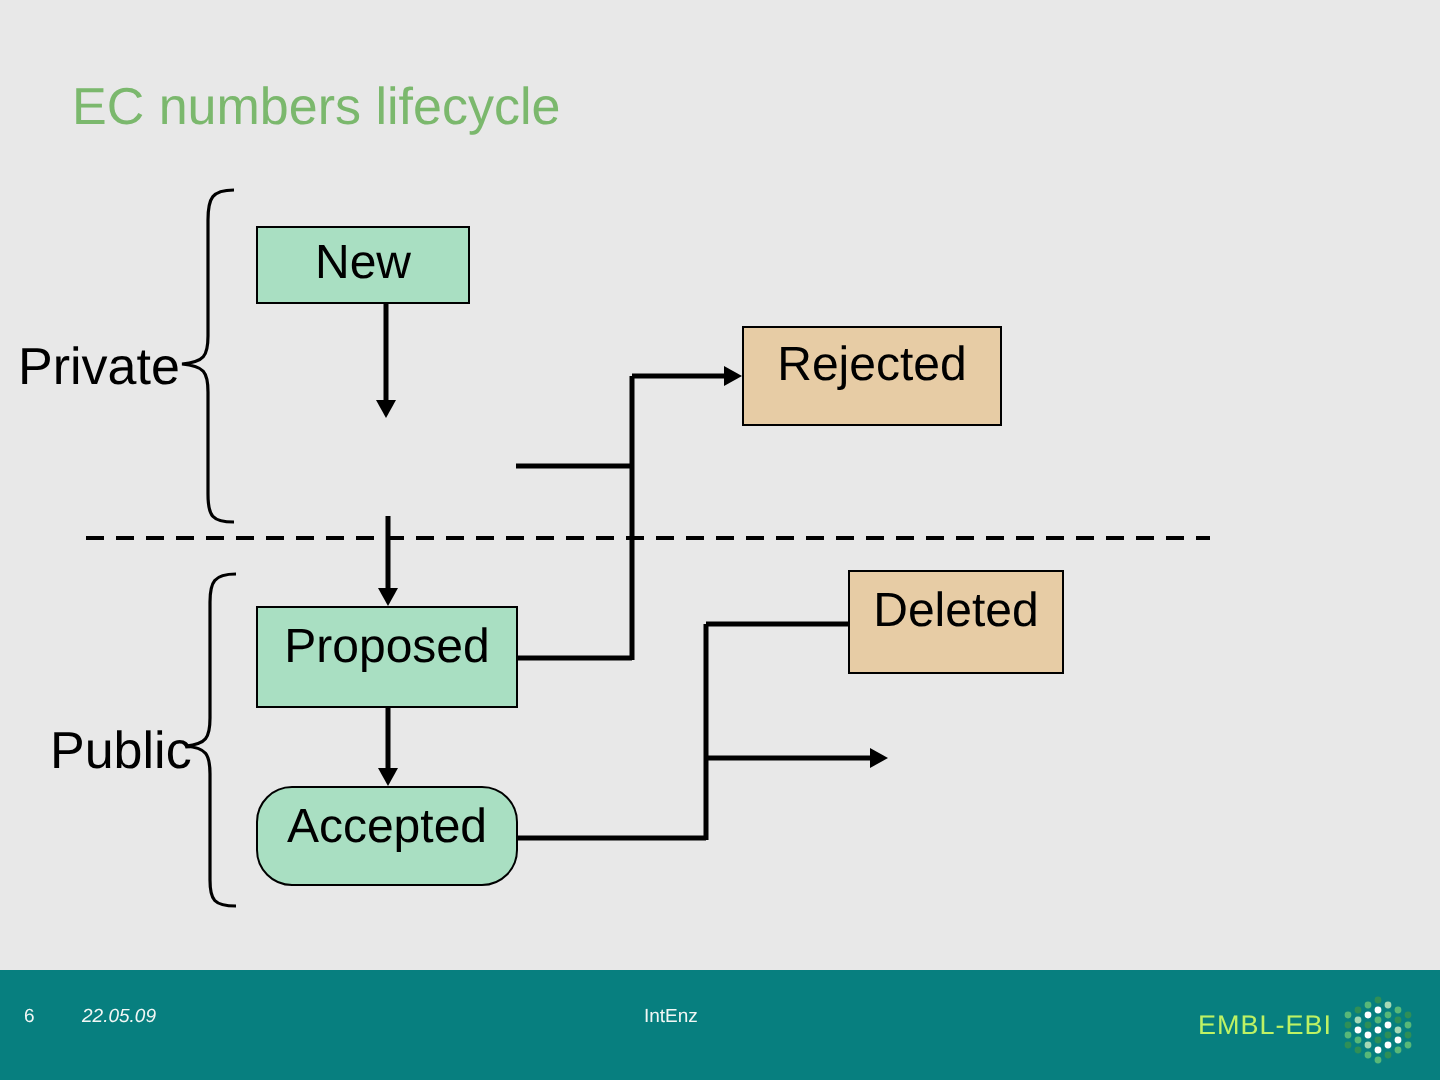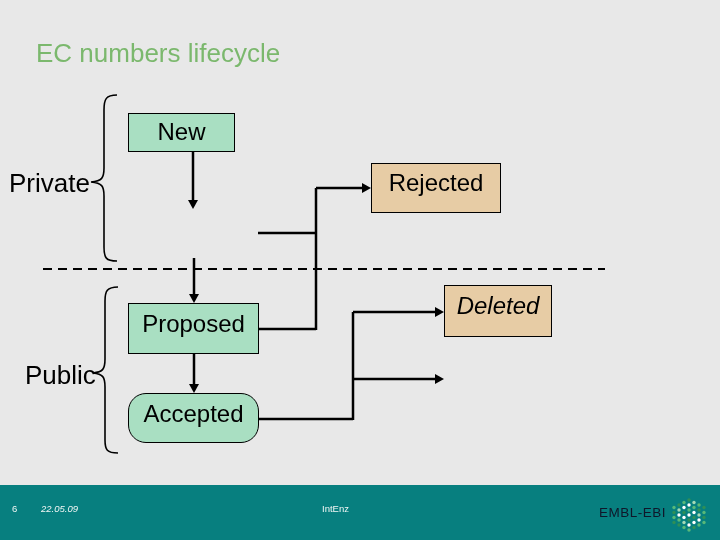--- a/index.html
+++ b/index.html
@@ -6,21 +6,21 @@
   body{width:720px;height:540px;overflow:hidden;font-family:"Liberation Sans",sans-serif;}
   .slide{position:relative;width:720px;height:540px;background:#e8e8e8;}
   .title{position:absolute;left:36px;top:38px;margin:0;font-size:26px;font-weight:normal;color:#7bb86d;letter-spacing:0px;}
   svg.overlay{position:absolute;left:0;top:0;}
   .node{position:absolute;box-sizing:border-box;border:1.5px solid #000;display:flex;justify-content:center;align-items:flex-start;font-size:24px;color:#000;}
   .node.green{background:#a9dfc2;}
   .node.tan{background:#e7cca5;}
   .side-label{position:absolute;font-size:26px;color:#000000;}
   .footer-bar{position:absolute;left:0;top:485px;width:720px;height:55px;background:#077f7f;}
   .footer-text{position:absolute;color:#f2f7f5;font-size:9.5px;}
-  .logo-text{position:absolute;color:#0f172a;font-size:13.5px;letter-spacing:0.5px;}
+  .logo-text{position:absolute;color:#bef264;font-size:13.5px;letter-spacing:0.5px;}
   .logo-hex{position:absolute;}
 </style>
 </head>
 <body>
 
 <div class="slide">
 
   <h1 class="title">EC numbers lifecycle</h1>
 
   <svg class="overlay" width="720" height="540" viewBox="0 0 720 540">
@@ -55,21 +55,21 @@
   </svg>
 
   <div class="side-label" style="left:9px;top:168px;">Private</div>
   <div class="side-label" style="left:25px;top:360px;">Public</div>
 
   <div class="node green" style="left:128px;top:113px;width:107px;height:39px;padding-top:4px;">New</div>
   <div class="node green" style="left:128px;top:303px;width:131px;height:51px;padding-top:6px;">Proposed</div>
   <div class="node green" style="left:128px;top:393px;width:131px;height:50px;padding-top:6px;border-radius:18px;">Accepted</div>
 
   <div class="node tan" style="left:371px;top:163px;width:130px;height:50px;padding-top:5px;">Rejected</div>
-  <div class="node tan" style="left:444px;top:285px;width:108px;height:52px;padding-top:6px;font-style:italic;">Deleted</div>
+  <div class="node tan" style="left:424px;top:285px;width:108px;height:52px;padding-top:6px;">Deleted</div>
 
   <div class="footer-bar">
     <div class="footer-text" style="left:12px;top:18px;">6</div>
     <div class="footer-text" style="left:41px;top:18px;font-style:italic;">22.05.09</div>
     <div class="footer-text" style="left:322px;top:18px;">IntEnz</div>
     <div class="logo-text" style="left:599px;top:20px;">EMBL-EBI</div>
     <svg class="logo-hex" style="left:670px;top:9px;" width="38" height="42" viewBox="0 0 38 42">
       <g>
 
         <circle cx="4" cy="13.5" r="1.7" fill="#58b878"></circle>

